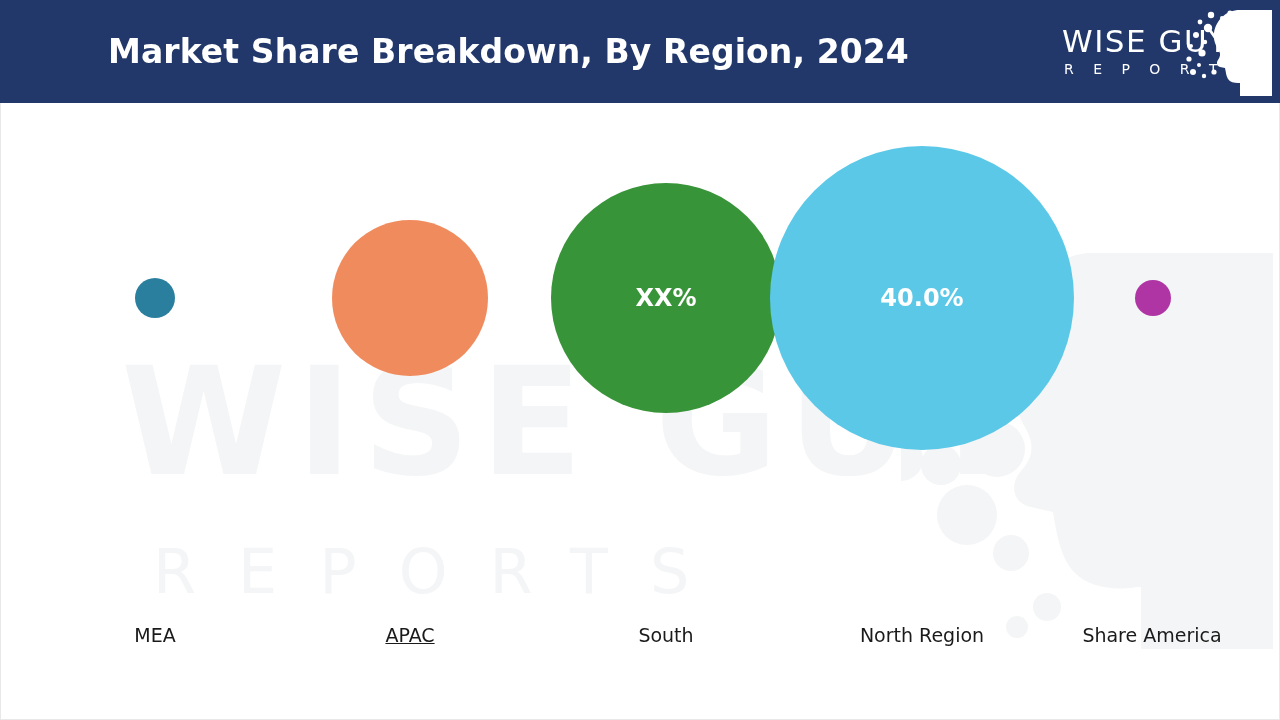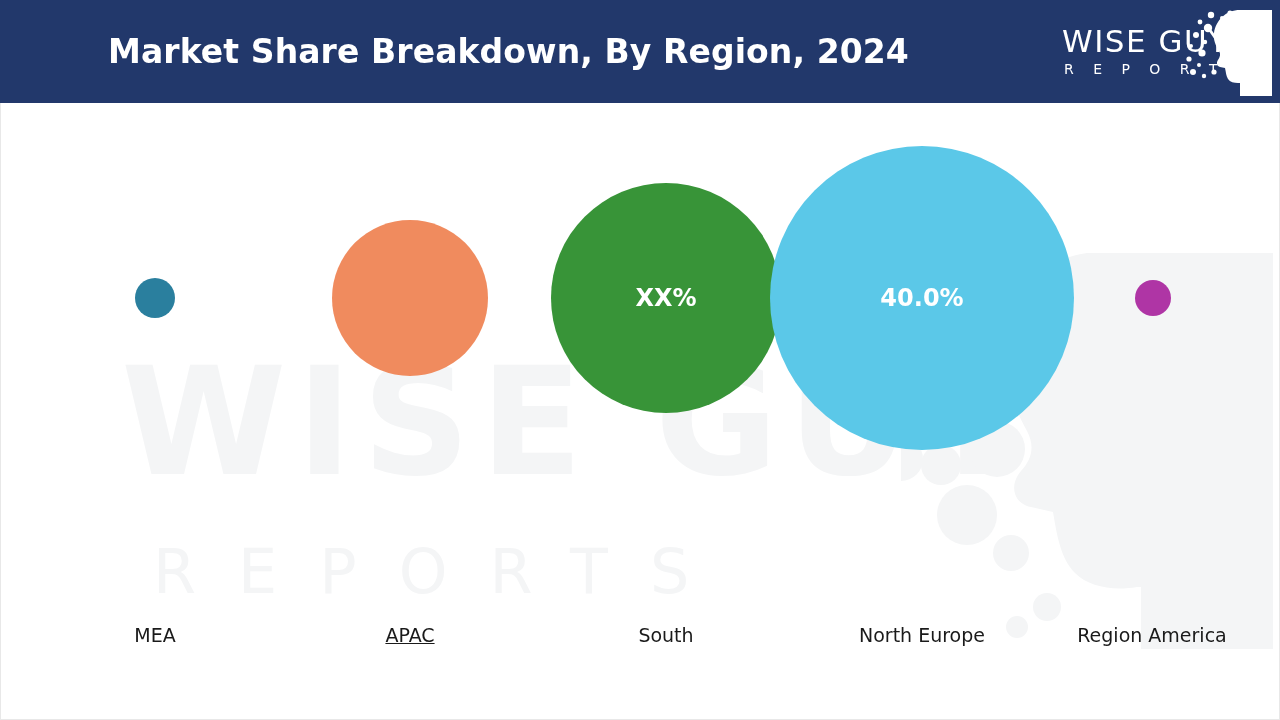--- a/index.html
+++ b/index.html
@@ -240,18 +240,18 @@
         </div>
       <div class="bubble" style="left: 1134px; top: 177px; width: 36px; height: 36px; background: rgb(175, 53, 165); font-size: 14px; z-index: 18;">
           <span></span>
         </div>
     </div>
 
     <div id="xlabels">
       <div class="xlabel" style="left: 154px;">MEA</div>
       <div class="xlabel" style="left: 409px; text-decoration: underline;">APAC</div>
       <div class="xlabel" style="left: 665px;">South</div>
-      <div class="xlabel" style="left: 921px;">North Europe</div>
-      <div class="xlabel" style="left: 1151px;">Region America</div>
+      <div class="xlabel" style="left: 921px;">North Region</div>
+      <div class="xlabel" style="left: 1151px;">Share America</div>
     </div>
 
   </div>
 </div>
 
 </body></html>

